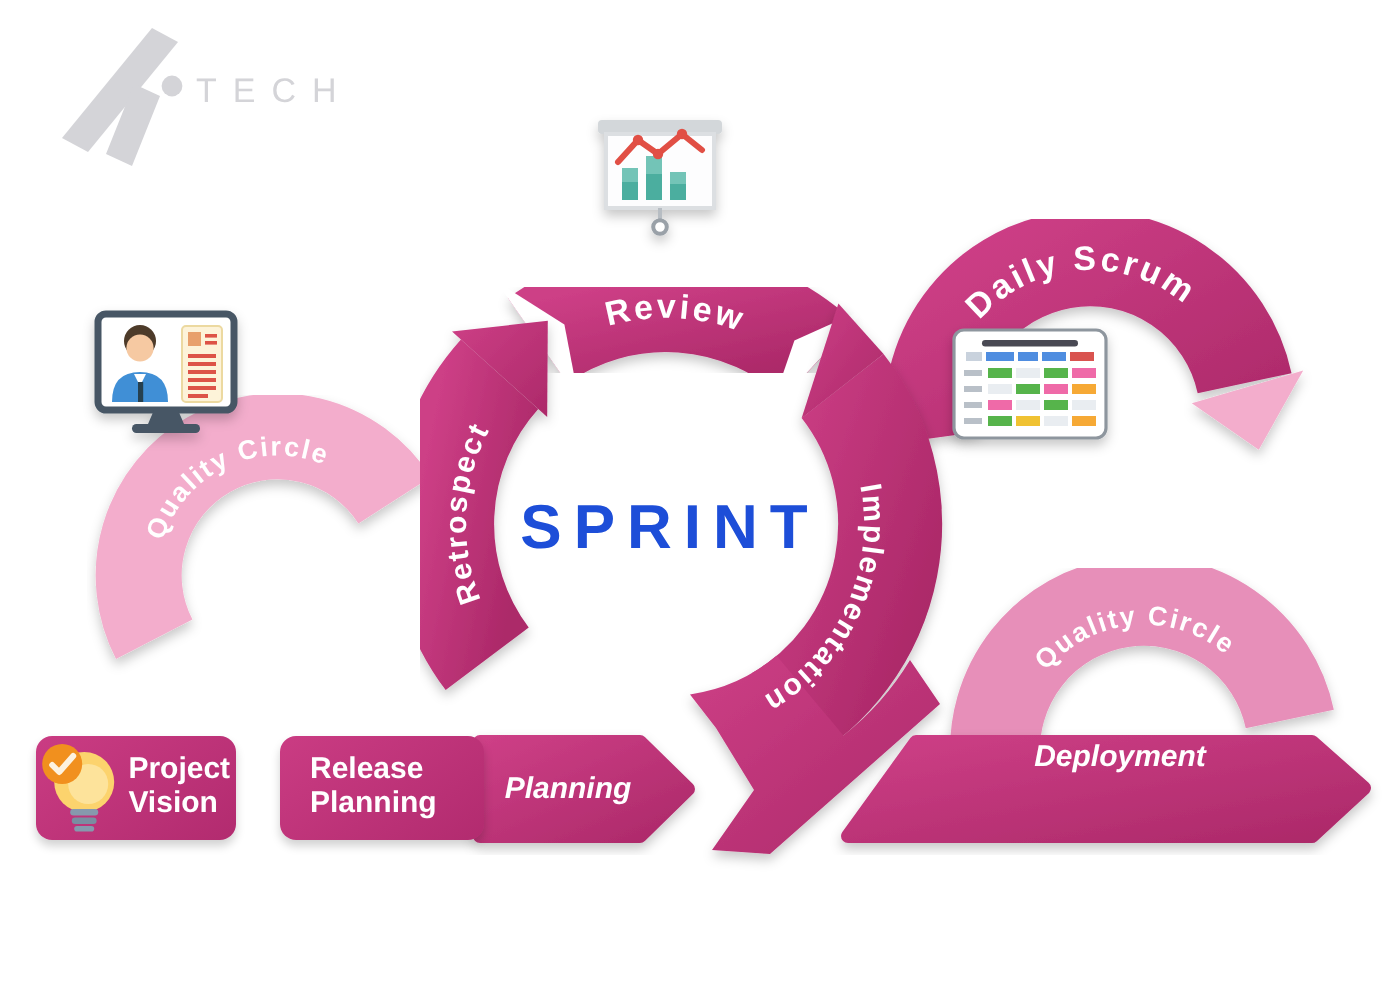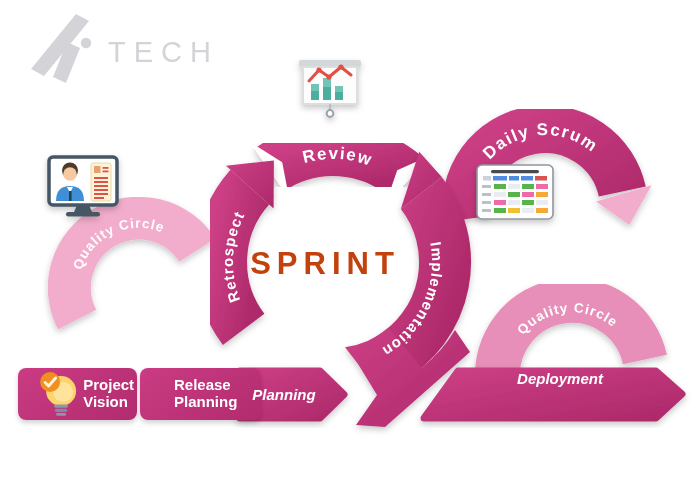--- a/index.html
+++ b/index.html
@@ -3,36 +3,36 @@
 <meta charset="utf-8">
 <style>
   html,body{margin:0;padding:0;background:#fff;}
   #stage{position:relative;width:700px;height:501px;background:#ffffff;overflow:hidden;
          font-family:"Liberation Sans", sans-serif;}
   #diagram-svg{position:absolute;left:0;top:0;}
   .arc-label{fill:#ffffff;font-weight:700;font-family:"Liberation Sans",sans-serif;}
   .arc-label.big{font-size:17px;letter-spacing:1.5px;}
   .arc-label.med{font-size:15px;letter-spacing:1px;}
   .arc-label.small{font-size:13.5px;letter-spacing:1px;}
-  #sprint-label{position:absolute;left:225px;top:246px;width:200px;text-align:center;
-    font-size:31px;font-weight:700;letter-spacing:6px;color:#c2410c;}
+  #sprint-label{position:absolute;left:235px;top:246px;width:200px;text-align:center;
+    font-size:31px;font-weight:700;letter-spacing:6px;color:#1d4ed8;}
   .step-box{position:absolute;top:368px;height:52px;border-radius:8px;
     background:linear-gradient(145deg,#ca3c83,#b22b6f);
     box-shadow:0 3px 5px rgba(0,0,0,.18);
-    display:flex;align-items:center;color:#fff;font-weight:700;font-size:15px;line-height:1.12;padding-left:19px;}
+    display:flex;align-items:center;color:#fff;font-weight:700;font-size:15px;line-height:1.12;}
   #step-project-vision{left:18px;width:100px;}
   #step-project-vision .lbl{margin-left:2px;width:56px;}
   #step-release-planning{left:140px;width:102px;justify-content:center;text-align:left;}
   #step-release-planning .lbl{width:72px;}
   .float-label{position:absolute;color:#fff;font-weight:700;font-size:15px;
     display:flex;align-items:center;justify-content:center;font-style:italic;}
   #planning-label{left:240px;top:368px;width:88px;height:52px;}
   #deployment-label{left:470px;top:352px;width:180px;height:52px;}
   #brand{position:absolute;left:26px;top:12px;display:flex;align-items:flex-start;}
-  #brand .brand-text{margin-left:10px;margin-top:24px;font-size:29px;letter-spacing:8px;
+  #brand .brand-text{margin-top:24px;font-size:17px;letter-spacing:8px;
     color:#d4d4d8;font-weight:400;}
 </style>
 </head>
 <body>
 
 <div id="stage">
 
   <svg id="diagram-svg" width="700" height="501" viewBox="0 0 700 501" xmlns="http://www.w3.org/2000/svg">
     <defs>
       <linearGradient id="gm" x1="0" y1="0" x2="1" y2="1">

